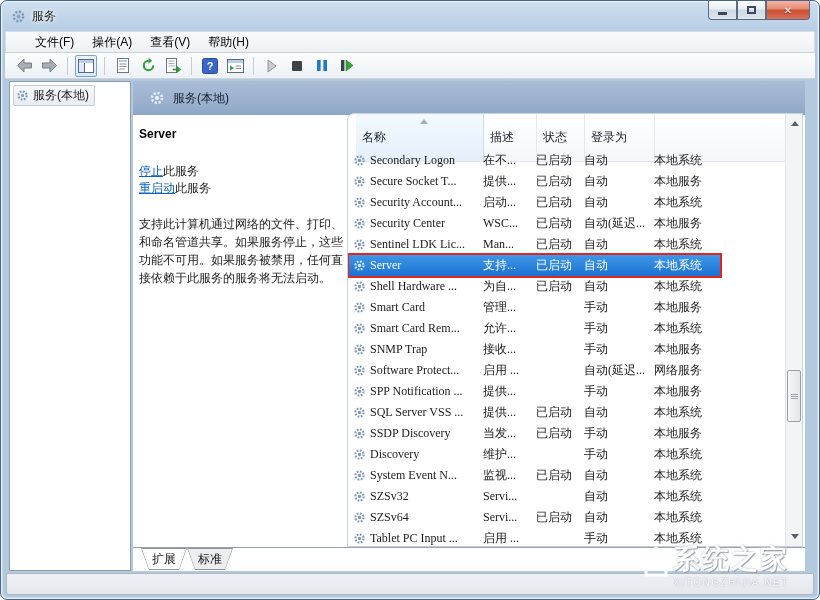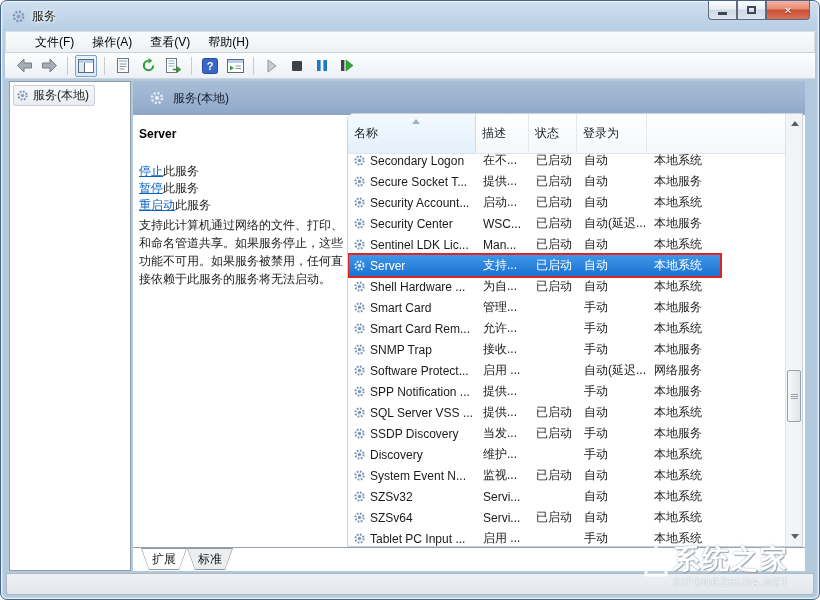--- a/index.html
+++ b/index.html
@@ -50,37 +50,37 @@
   .right-panel { position:absolute; left:132px; top:80px; width:672px; height:490px; background:#fff; }
   .band { position:absolute; top:0; left:0; right:0; height:34px;
     background:linear-gradient(180deg,#a9bdd7 0,#9cb2cf 55%,#8fa7c7 100%);
     display:flex; align-items:center; padding-left:16px; gap:8px; color:#16202e; }
 
   .info-pane { position:absolute; left:6px; top:46px; width:208px; bottom:24px; background:#fff; }
   .svc-title { font-weight:bold; color:#000; }
   .svc-links { margin-top:22px; line-height:17px; }
   .svc-links .lnk { color:#0a62c4; text-decoration:underline; }
   .desc-label { margin-top:44px; }
-  .desc-text { margin-top:2px; line-height:18px; width:206px; }
+  .desc-text { margin-top:18px; line-height:18px; width:206px; }
 
   
   .listview { position:absolute; left:214px; top:32px; right:2px; bottom:24px;
     background:#fff; border:1px solid #c8d2e0; border-radius:7px 0 0 0; overflow:hidden; }
-  .lv-header { position:absolute; top:0; left:0; right:17px; height:40px;
+  .lv-header { position:absolute; top:0; left:8px; right:17px; height:48px;
     background:linear-gradient(180deg,#ffffff,#f5f7fa); border-bottom:1px solid #e0e5ec; display:flex; }
   .hcell { height:100%; display:flex; align-items:center; padding-left:6px;
     border-right:1px solid #e4e9f0; color:#20282f; position:relative; }
   .hcell.sorted { background:linear-gradient(180deg,#f3f9ff,#e4f0fb); border-right:1px solid #c9dcf0; }
   .sort-arrow { position:absolute; left:64px; top:5px; width:0; height:0;
     border-left:4px solid transparent; border-right:4px solid transparent; border-bottom:5px solid #9fb3c8; }
   .c-name{width:128px;} .c-desc{width:53px;} .c-status{width:48px;} .c-startup{width:70px;} .c-logon{width:70px;}
   .c-fill{flex:1; border-right:none;}
 
   .lv-body { position:absolute; top:36px; left:1px; right:17px; bottom:0; }
-  .row { display:flex; align-items:center; height:21px; width:371px; white-space:nowrap; }
+  .row { display:flex; align-items:center; height:21px; width:371px; white-space:nowrap;font-family:Liberation Serif, serif; }
   .cell { overflow:hidden; padding-left:6px; }
   .row .c-name { display:flex; align-items:center; gap:4px; padding-left:4px; }
   .gear { color:#7d96b6; display:inline-flex; flex:0 0 auto; }
   .row.selected { background:linear-gradient(180deg,#3f97e8,#1a72d2); color:#fff;
     outline:2px solid #e02420; outline-offset:0px; }
   .row.selected .gear { color:#d8ecff; }
 
   
   .scrollbar { position:absolute; top:0; right:0; bottom:0; width:17px;
     background:#f3f4f6; border-left:1px solid #e0e3e8; }
@@ -259,23 +259,20 @@
           </svg>
       </span>
       <span>服务(本地)</span>
     </div>
 
     <div class="info-pane">
       <div class="svc-title">Server</div>
       <div class="svc-links">
         <div>
           <span class="lnk">停止</span><span>此服务</span>
-        </div>
-        <div>
-          <span class="lnk">暂停</span><span>此服务</span>
         </div>
         <div>
           <span class="lnk">重启动</span><span>此服务</span>
         </div>
       </div>
       <div class="desc-text">支持此计算机通过网络的文件、打印、和命名管道共享。如果服务停止，这些功能不可用。如果服务被禁用，任何直接依赖于此服务的服务将无法启动。</div>
     </div>
 
     <div class="listview">
       <div class="lv-header">

